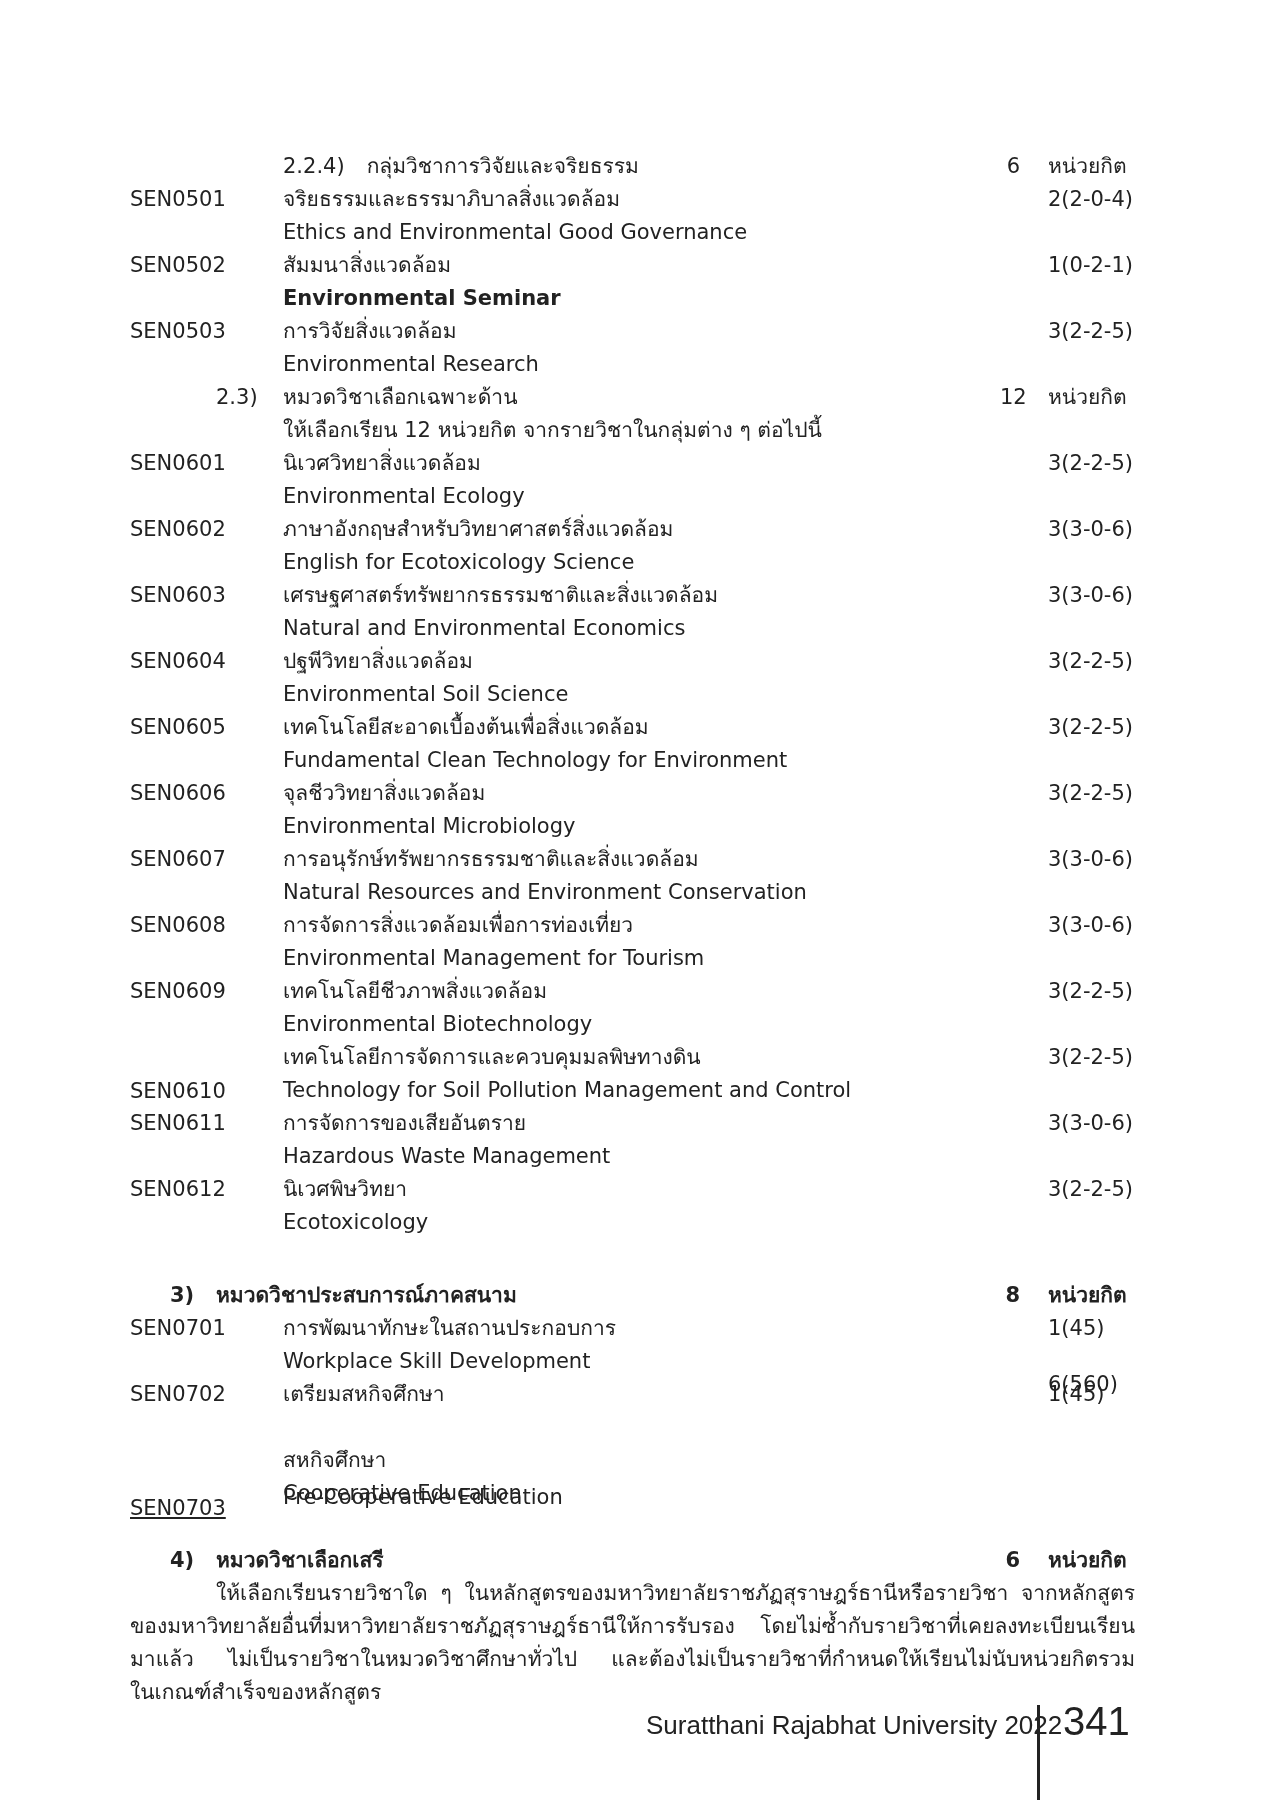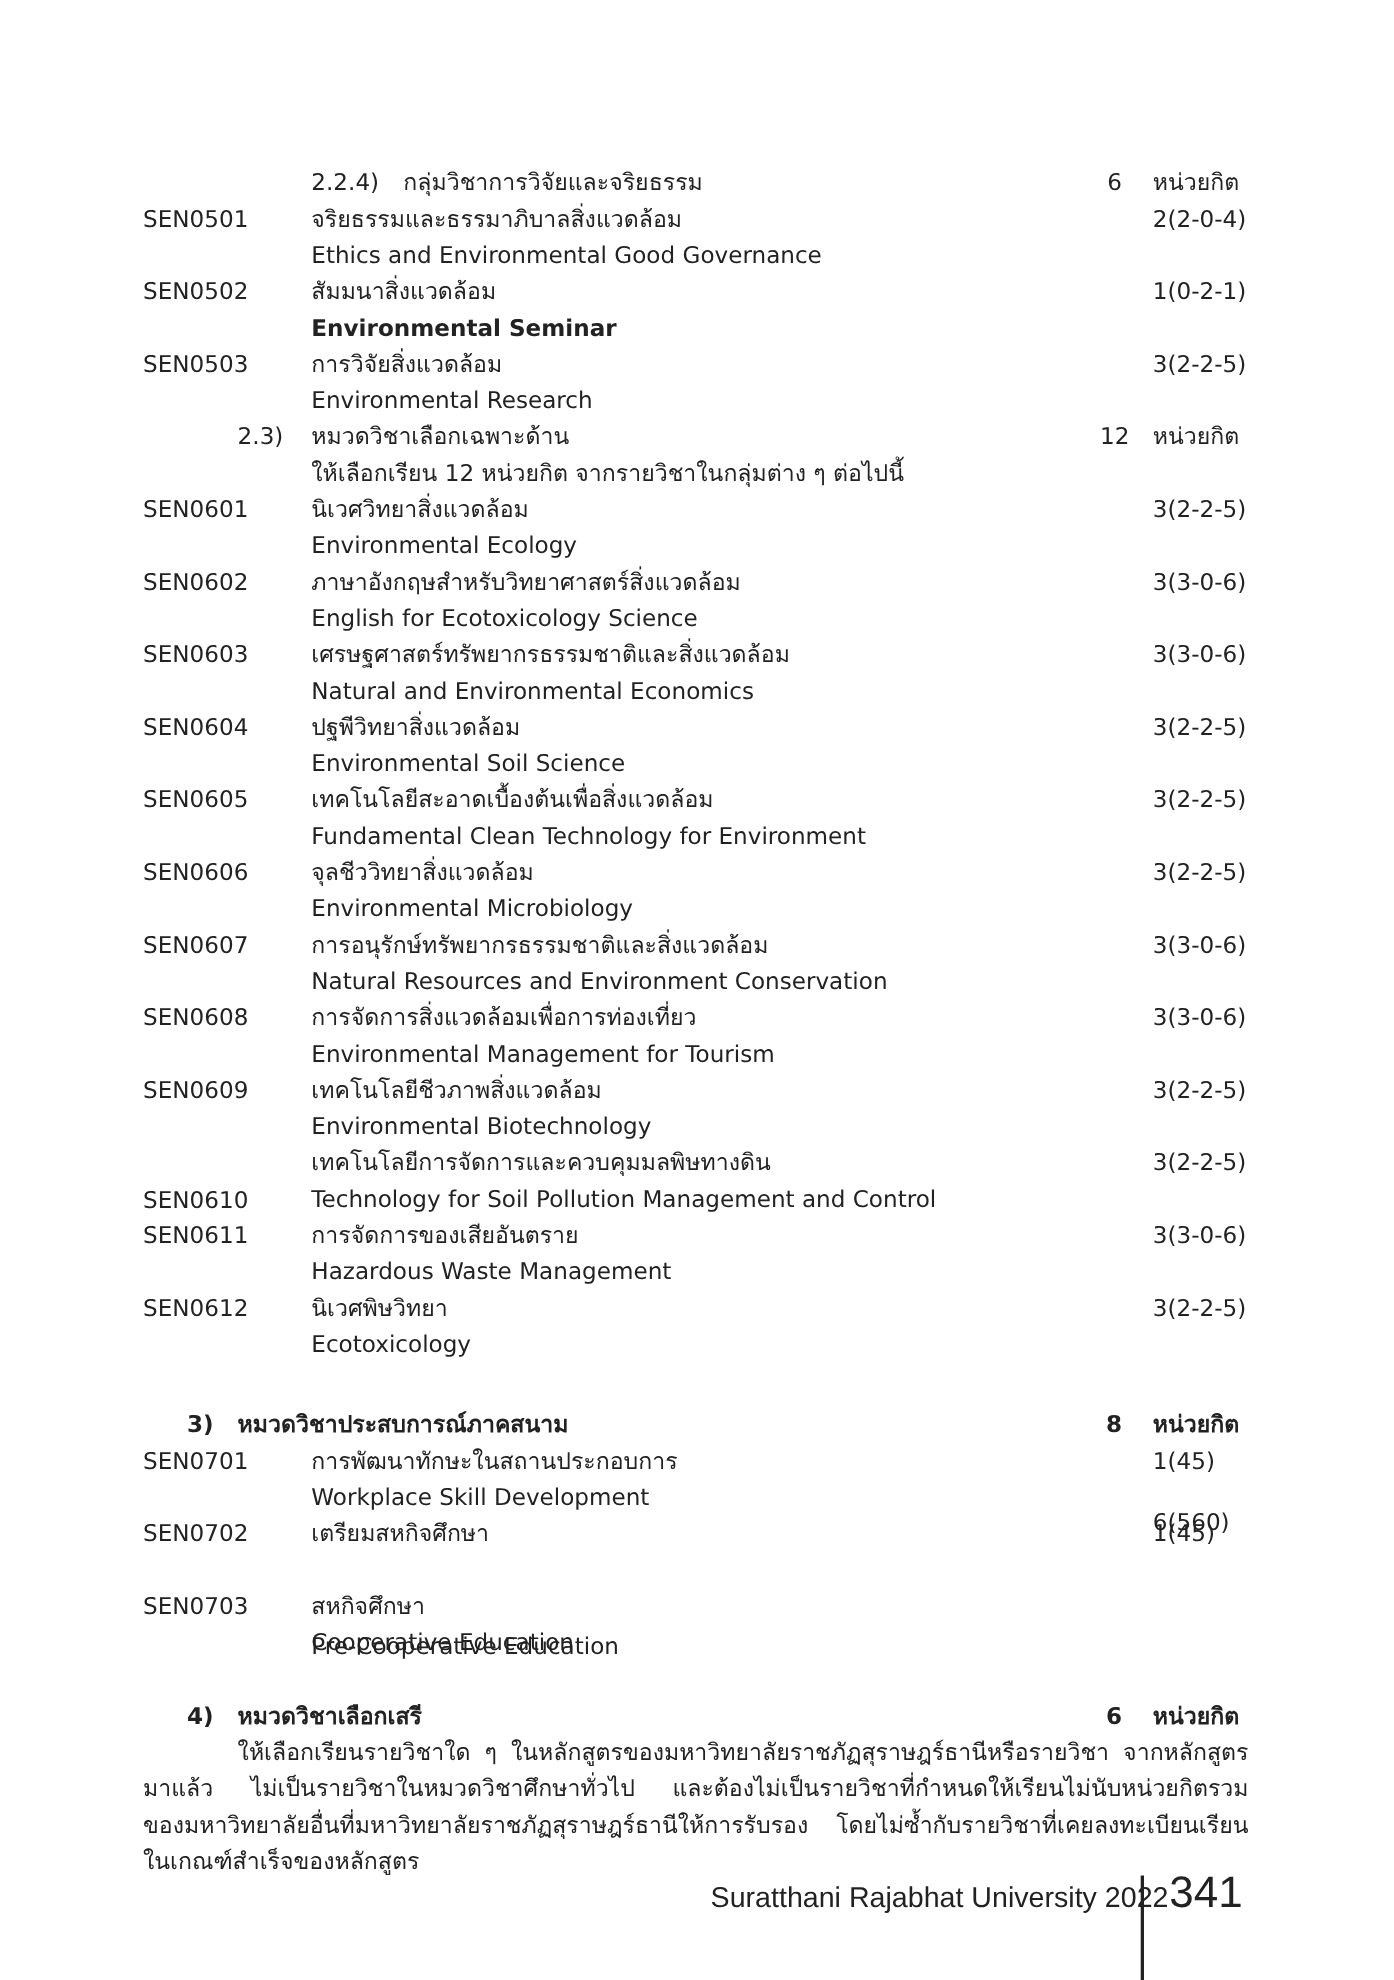--- a/index.html
+++ b/index.html
@@ -120,33 +120,33 @@
   <div class="line code" style="top:1312px;">SEN0701</div>
   <div class="line text" style="top:1312px;">การพัฒนาทักษะในสถานประกอบการ</div>
   <div class="line credit" style="top:1312px;">1(45)</div>
   <div class="line text" style="top:1345px;">Workplace Skill Development</div>
 
   <div class="line code" style="top:1378px;">SEN0702</div>
   <div class="line text" style="top:1378px;">เตรียมสหกิจศึกษา</div>
   <div class="line credit" style="top:1378px;">1(45)</div>
   <div class="line text" style="top:1481px;">Pre-Cooperative Education</div>
 
-  <div class="line code" style="top:1444px;">SEN0703</div>
+  <div class="line code" style="top:1492px;text-decoration:underline;">SEN0703</div>
   <div class="line text" style="top:1444px;">สหกิจศึกษา</div>
   <div class="line credit" style="top:1368px;">6(560)</div>
   <div class="line text" style="top:1477px;">Cooperative Education</div>
 
   <div class="line bold" style="top:1544px;left:170px;">4)</div>
   <div class="line bold" style="top:1544px;left:216px;">หมวดวิชาเลือกเสรี</div>
   <div class="line num bold" style="top:1544px;">6</div>
   <div class="line credit bold" style="top:1544px;">หน่วยกิต</div>
 
   <div class="para" style="top:1577px;">
     <span class="p-line first">ให้เลือกเรียนรายวิชาใด ๆ ในหลักสูตรของมหาวิทยาลัยราชภัฏสุราษฎร์ธานีหรือรายวิชา จากหลักสูตร</span>
+    <span class="p-line">ของมหาวิทยาลัยอื่นที่มหาวิทยาลัยราชภัฏสุราษฎร์ธานีให้การรับรอง โดยไม่ซ้ำกับรายวิชาที่เคยลงทะเบียนเรียน</span>
     <span class="p-line">มาแล้ว  ไม่เป็นรายวิชาในหมวดวิชาศึกษาทั่วไป   และต้องไม่เป็นรายวิชาที่กำหนดให้เรียนไม่นับหน่วยกิตรวม</span>
-    <span class="p-line">ของมหาวิทยาลัยอื่นที่มหาวิทยาลัยราชภัฏสุราษฎร์ธานีให้การรับรอง โดยไม่ซ้ำกับรายวิชาที่เคยลงทะเบียนเรียน</span>
     <span class="p-line last">ในเกณฑ์สำเร็จของหลักสูตร</span>
   </div>
 
   <div class="footer-text">Suratthani Rajabhat University 2022</div>
   <div class="footer-rule"></div>
   <div class="page-num">341</div>
 </div>
 
 </body></html>

